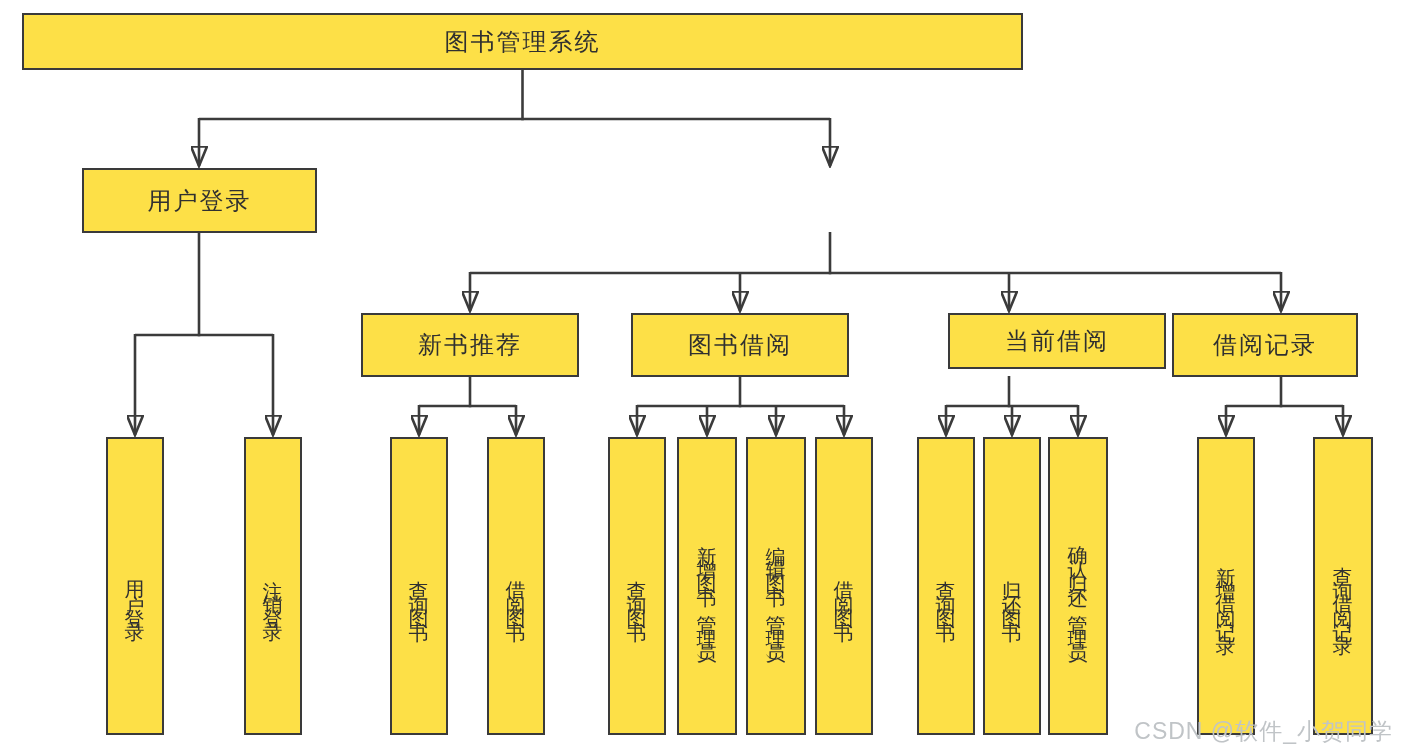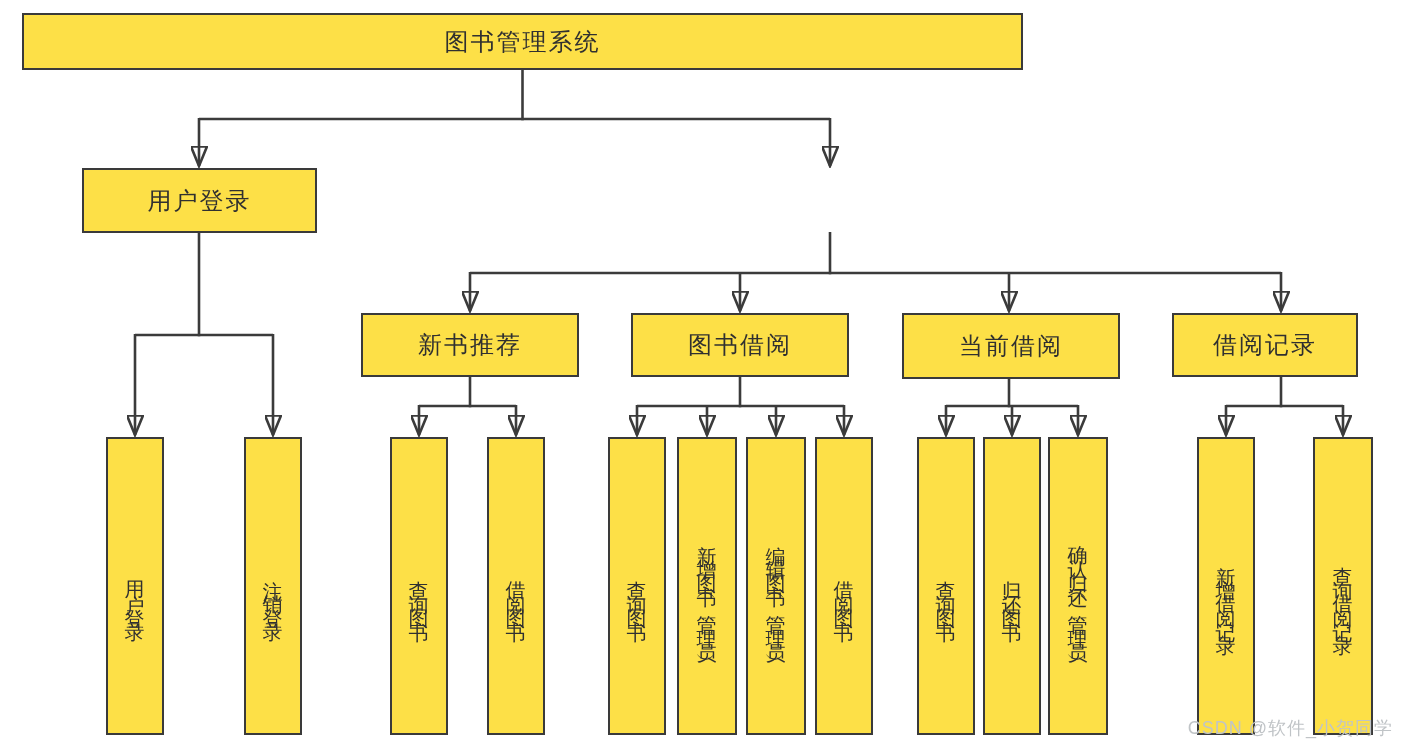--- a/index.html
+++ b/index.html
@@ -50,21 +50,21 @@
     font-size: 20px;
     line-height: 1;
     letter-spacing: 14px;
     margin-bottom: -14px; 
     white-space: nowrap;
   }
   .watermark {
     position: absolute;
     top: 716px;
     right: 12px;
-    font-size: 18px;
+    font-size: 23px;
     color: #c0c4c7;
     letter-spacing: 1px;
     z-index: 3;
     white-space: nowrap;
   }
 </style>
 </head>
 <body>
 
 <div class="stage">
@@ -116,21 +116,21 @@
     <path d="M1226,405 V435" marker-end="url(#ah)"></path>
     <path d="M1343,405 V435" marker-end="url(#ah)"></path>
   </svg>
 
   <div class="box hbox" style="left:22px; top:13px; width:1001px; height:57px;">图书管理系统</div>
 
   <div class="box hbox" style="left:82px; top:168px; width:235px; height:65px;">用户登录</div>
 
   <div class="box hbox" style="left:361px; top:313px; width:218px; height:64px;">新书推荐</div>
   <div class="box hbox" style="left:631px; top:313px; width:218px; height:64px;">图书借阅</div>
-  <div class="box hbox" style="left:902px; top:313px; width:218px; height:66px;">当前借阅</div>
+  <div class="box hbox" style="left:948px; top:313px; width:218px; height:56px;">当前借阅</div>
   <div class="box hbox" style="left:1172px; top:313px; width:186px; height:64px;">借阅记录</div>
 
   <div class="box vbox" style="left:106px; top:437px; width:58px; height:298px;">
     <span class="vtext">用户登录</span>
   </div>
   <div class="box vbox" style="left:244px; top:437px; width:58px; height:298px;">
     <span class="vtext">注销登录</span>
   </div>
 
   <div class="box vbox" style="left:390px; top:437px; width:58px; height:298px;">

